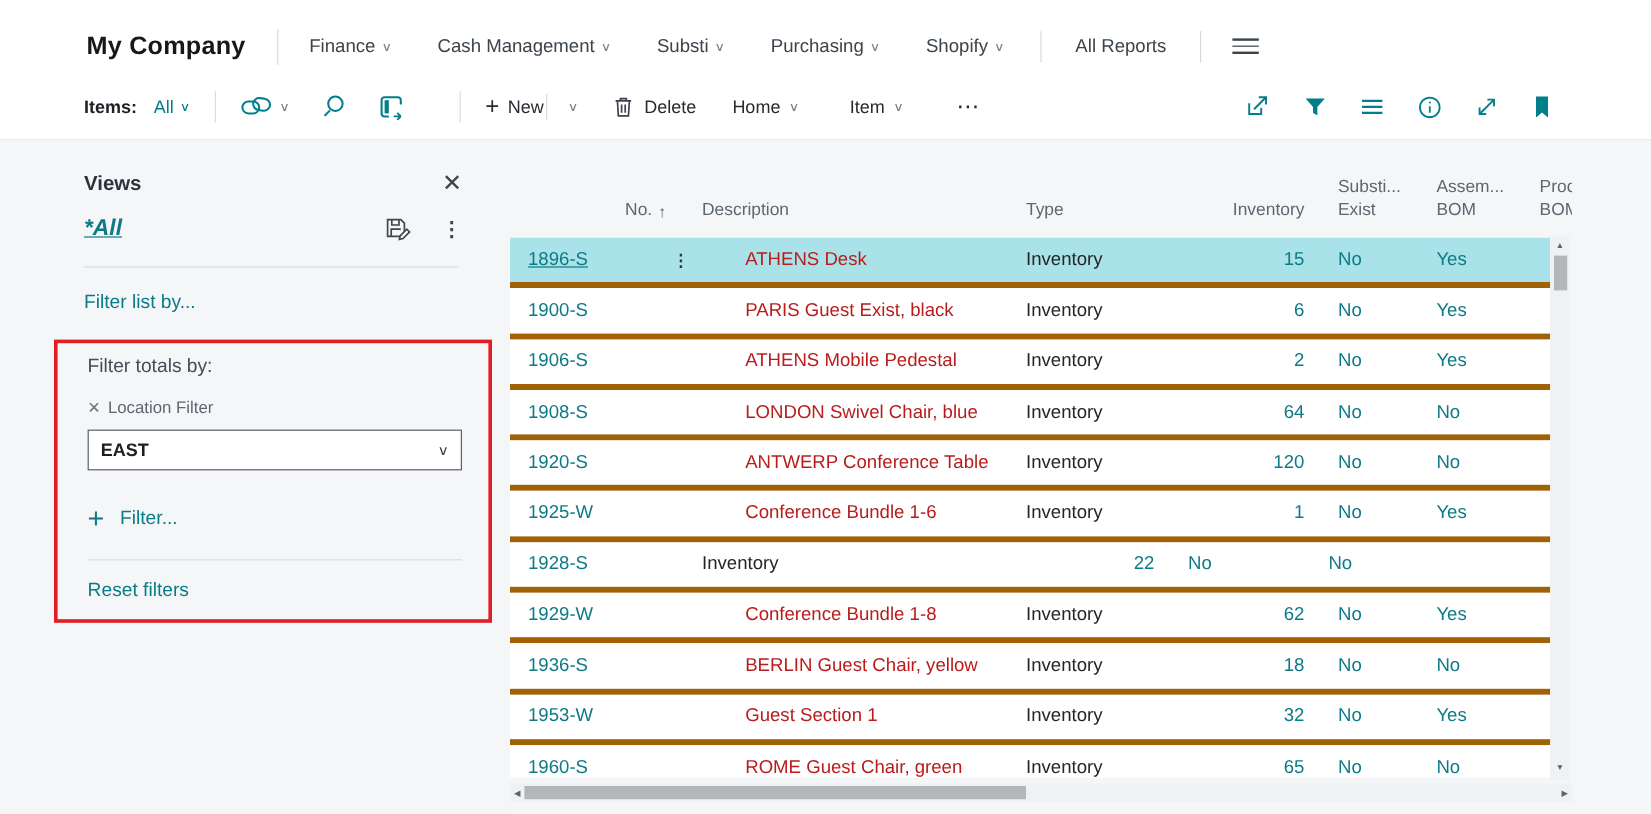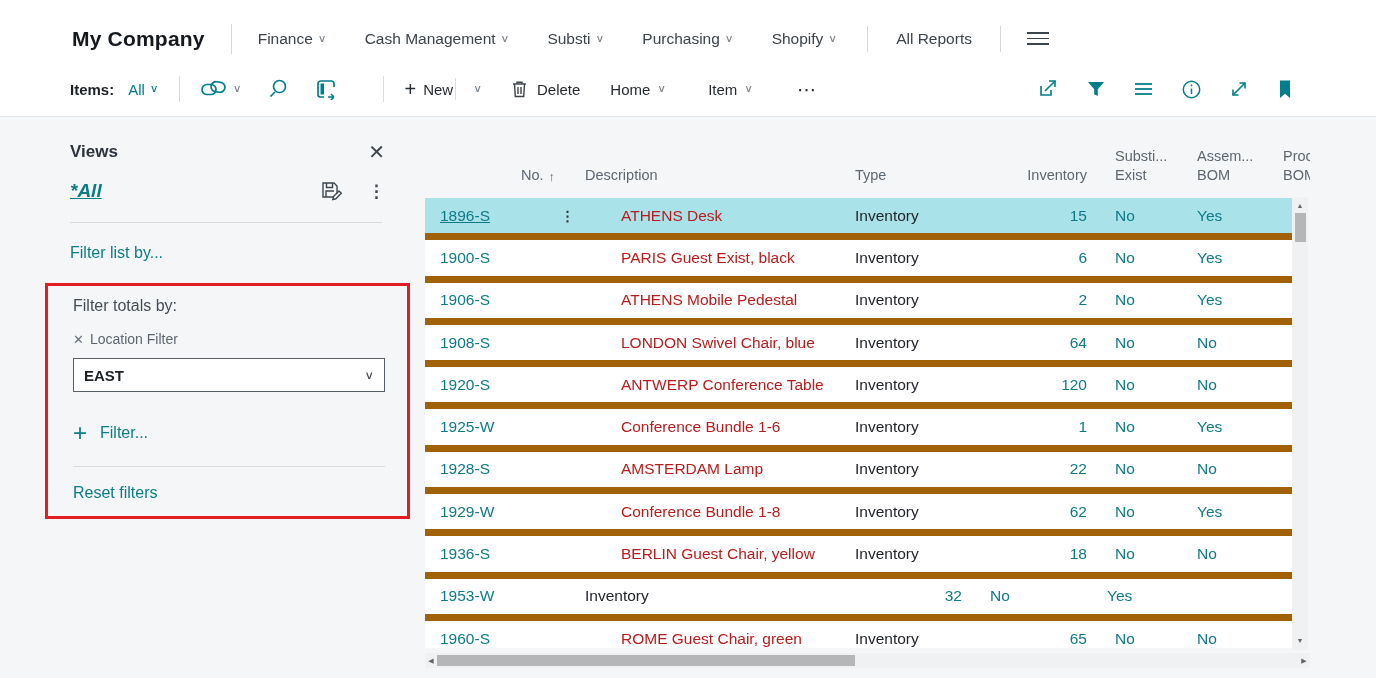--- a/index.html
+++ b/index.html
@@ -74,21 +74,21 @@
         font-size:14.5px; color:#5d6772; line-height:1.35; }
   .th.no { padding-left:15px; flex-direction:row; align-items:flex-end; }
   .th.desc,.th.type { padding-left:5px; }
   .th.inv { text-align:right; padding-right:3px; }
   .th.sub { padding-left:25px; }
   .th.asm { padding-left:17px; }
   .th.proc { padding-left:21px; }
   .sort-arrow { font-size:13px; color:#565f68; margin-left:5px; }
 
   .tbody { position:absolute; left:0; top:81px; width:867px; height:450px; overflow:hidden; }
-  .trow { width:867px; height:42.3px; background:#fff; border-bottom:7px solid #a16207;
+  .trow { width:867px; height:42.3px; background:#fff; border-bottom:5px solid #a16207;
           align-items:center; font-size:15.5px; }
   .trow.sel { background:#a9e2e9; }
   .cell-no { padding-left:15px; color:#0e7a86; }
   .trow.sel .cell-no { text-decoration:underline; }
   .cell-kebab { color:#30363c; font-weight:700; font-size:14px; text-align:center; }
   .cell-desc { padding-left:5px; color:#b91c1c;margin-left:36px; }
   .cell-type { padding-left:5px; color:#22262b; }
   .cell-inv { text-align:right; padding-right:3px; color:#0e7a86; }
   .cell-sub { padding-left:25px; color:#0e7a86; }
   .cell-asm { padding-left:17px; color:#0e7a86; }
@@ -376,21 +376,20 @@
           <span class="cell-desc">Conference Bundle 1-6</span>
           <span class="cell-type">Inventory</span>
           <span class="cell-inv">1</span>
           <span class="cell-sub">No</span>
           <span class="cell-asm">Yes</span>
           <span class="cell-proc"></span>
         </div>
         <div class="trow">
           <span class="cell-no">1928-S</span>
           <span class="cell-kebab"></span>
-          <span class="cell-desc">AMSTERDAM Lamp</span>
           <span class="cell-type">Inventory</span>
           <span class="cell-inv">22</span>
           <span class="cell-sub">No</span>
           <span class="cell-asm">No</span>
           <span class="cell-proc"></span>
         </div>
         <div class="trow">
           <span class="cell-no">1929-W</span>
           <span class="cell-kebab"></span>
           <span class="cell-desc">Conference Bundle 1-8</span>
@@ -406,20 +405,21 @@
           <span class="cell-desc">BERLIN Guest Chair, yellow</span>
           <span class="cell-type">Inventory</span>
           <span class="cell-inv">18</span>
           <span class="cell-sub">No</span>
           <span class="cell-asm">No</span>
           <span class="cell-proc"></span>
         </div>
         <div class="trow">
           <span class="cell-no">1953-W</span>
           <span class="cell-kebab"></span>
+          <span class="cell-desc">Guest Section 1</span>
           <span class="cell-type">Inventory</span>
           <span class="cell-inv">32</span>
           <span class="cell-sub">No</span>
           <span class="cell-asm">Yes</span>
           <span class="cell-proc"></span>
         </div>
         <div class="trow">
           <span class="cell-no">1960-S</span>
           <span class="cell-kebab"></span>
           <span class="cell-desc">ROME Guest Chair, green</span>

